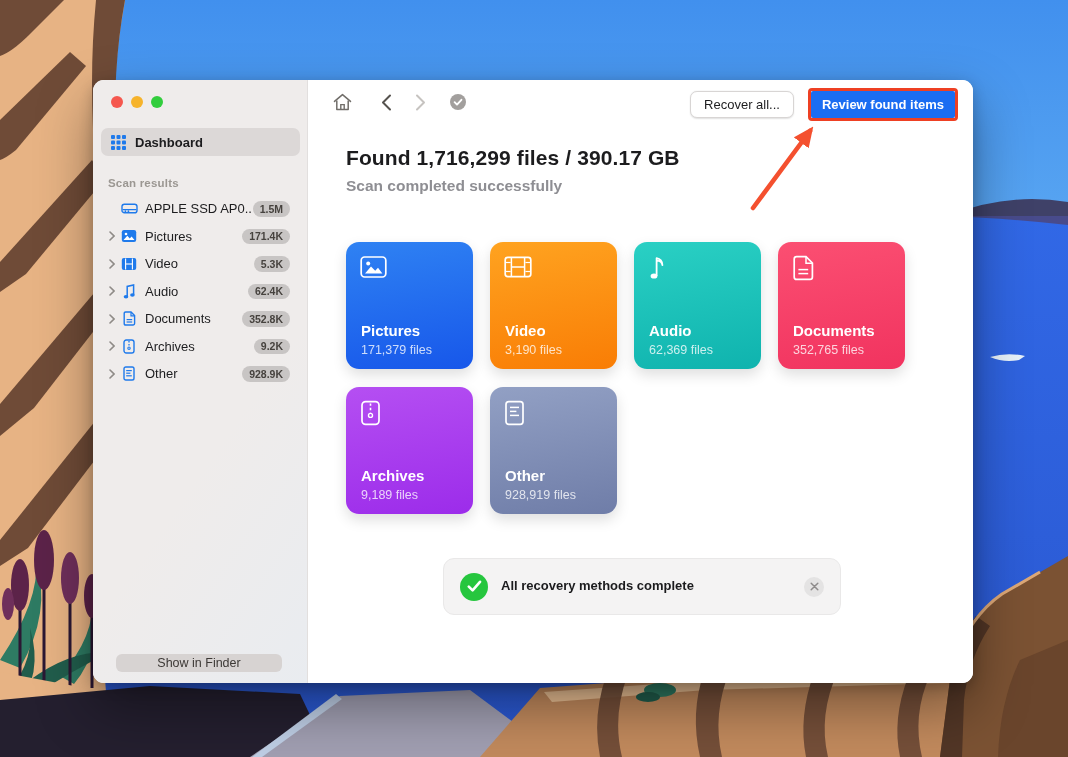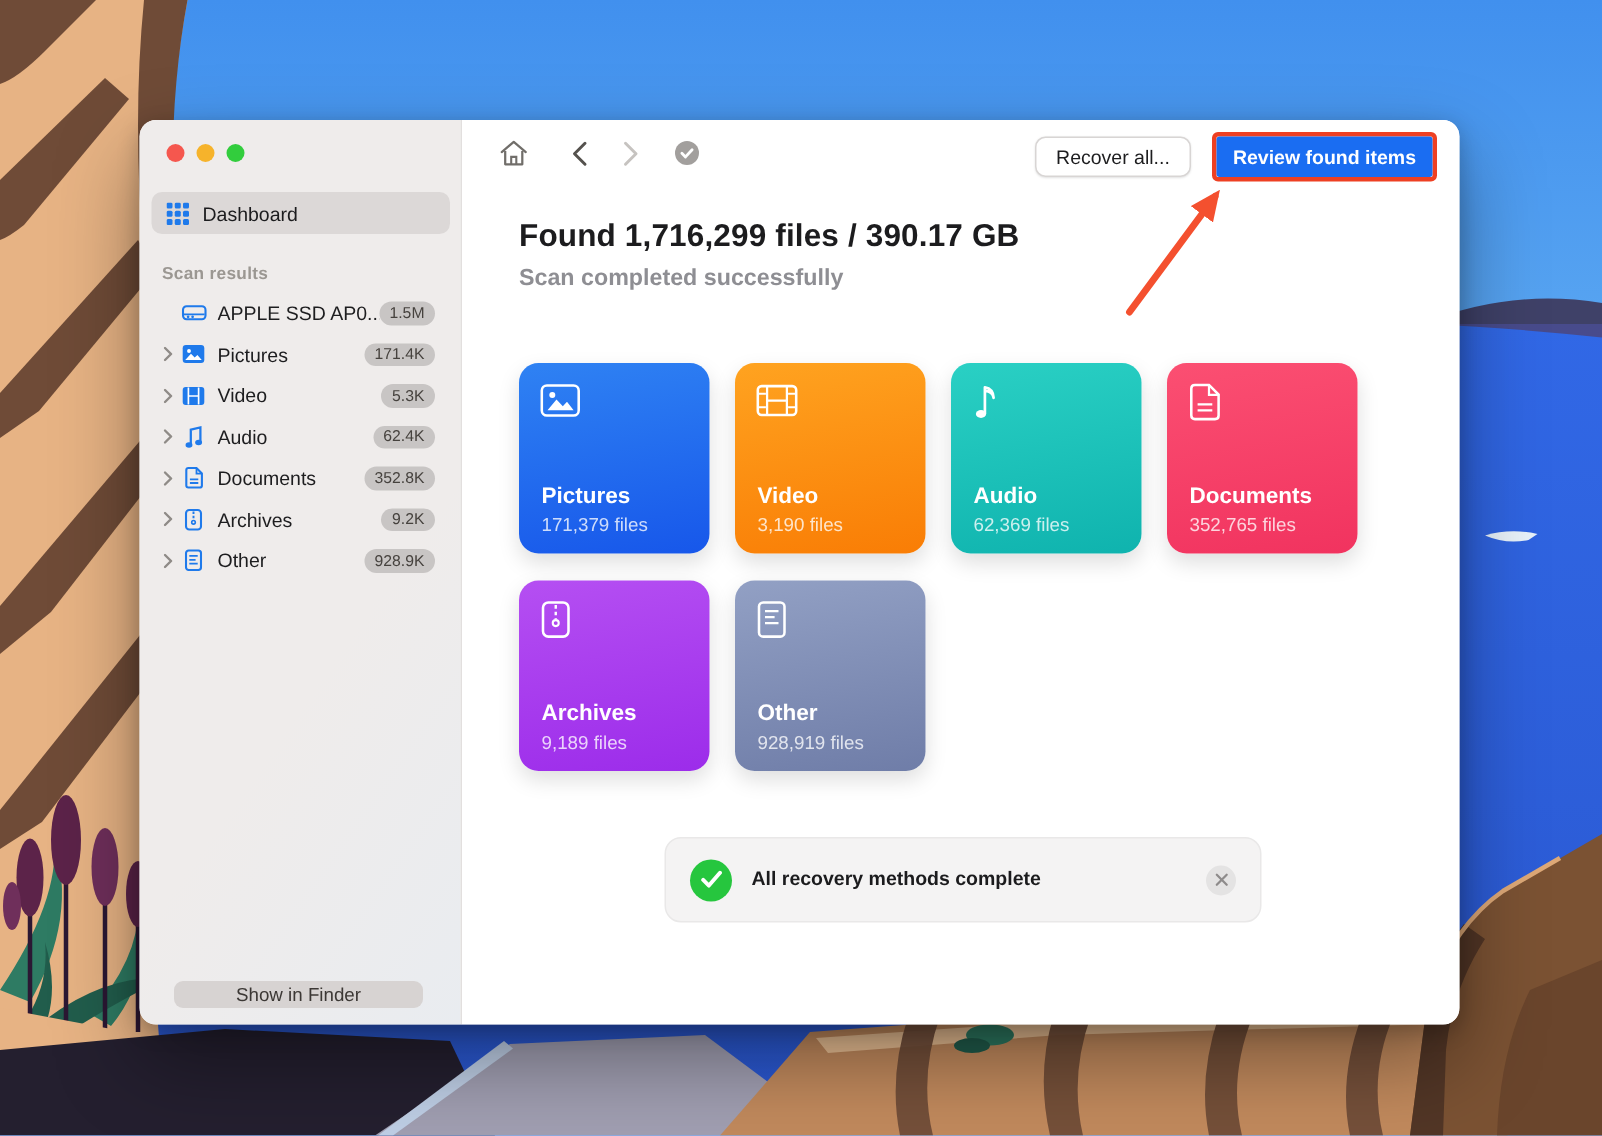--- a/index.html
+++ b/index.html
@@ -25,33 +25,33 @@
   }
   .traffic { position:absolute; top:16px; left:18px; display:flex; gap:8px; }
   .traffic span { width:12px; height:12px; border-radius:50%; display:block; }
   .tl-close{ background:#f5574e; } .tl-min{ background:#f6b32b; } .tl-zoom{ background:#32cd3d; }
 
   .dash-item {
     position:absolute; left:8px; top:48px; width:199px; height:28px;
     background:#dcd8d7; border-radius:7px; display:flex; align-items:center;
     gap:9px; padding:0 10px; cursor:default;
   }
-  .dash-item .label { font-size:13px; color:#1c1c1e; font-weight:400; }
+  .dash-item .label { font-size:13px; color:#1c1c1e; font-weight:700; }
   .section-label {
     position:absolute; left:15px; top:97px; font-size:11.5px; font-weight:700;
     color:#9b9792; letter-spacing:.2px;
   }
   .srows { position:absolute; left:0; top:115px; width:215px; }
   .srow { height:27.5px; display:flex; align-items:center; padding:0 18px 0 12px; }
   .chev { width:14px; display:flex; justify-content:center; flex:none; }
   .chev.hidden svg { visibility:hidden; }
   .sicon { width:20px; display:flex; justify-content:center; flex:none; margin-right:6px; }
   .slabel { flex:1; font-size:13px; color:#1d1d1f; white-space:nowrap; overflow:hidden; }
   .sbadge {
-    background:#c8c5c4; color:#46423e; font-size:10.5px; font-weight:400;
+    background:#c8c5c4; color:#46423e; font-size:10.5px; font-weight:700;
     border-radius:9px; padding:2.5px 7px; line-height:1; flex:none;
   }
   .finder-btn {
     position:absolute; left:23px; bottom:11px; width:166px; height:18px;
     background:#d7d3d2; border:none; border-radius:6px; font-size:12.5px;
     color:#3c3835; font-family:inherit; cursor:default;
   }
 
   
   .main { position:relative; flex:1; background:#fff; }

